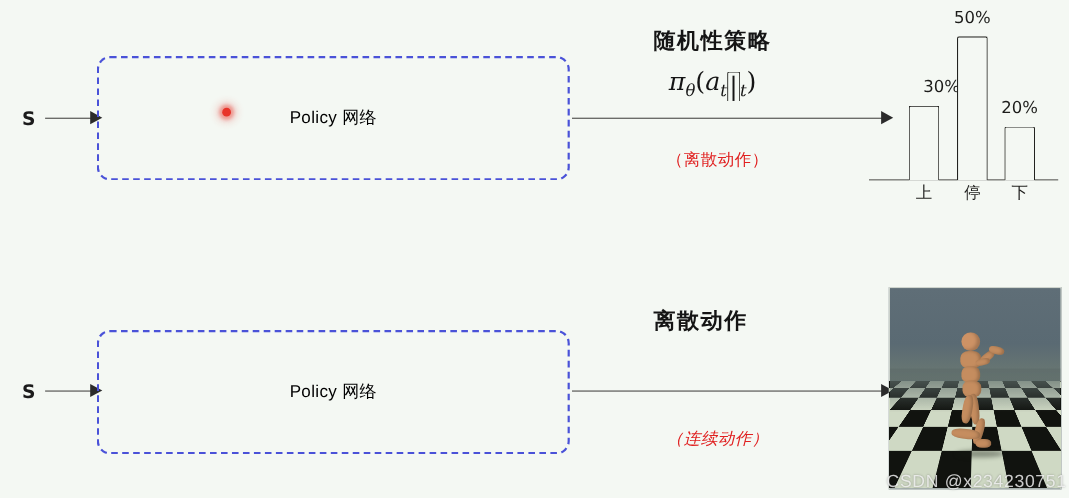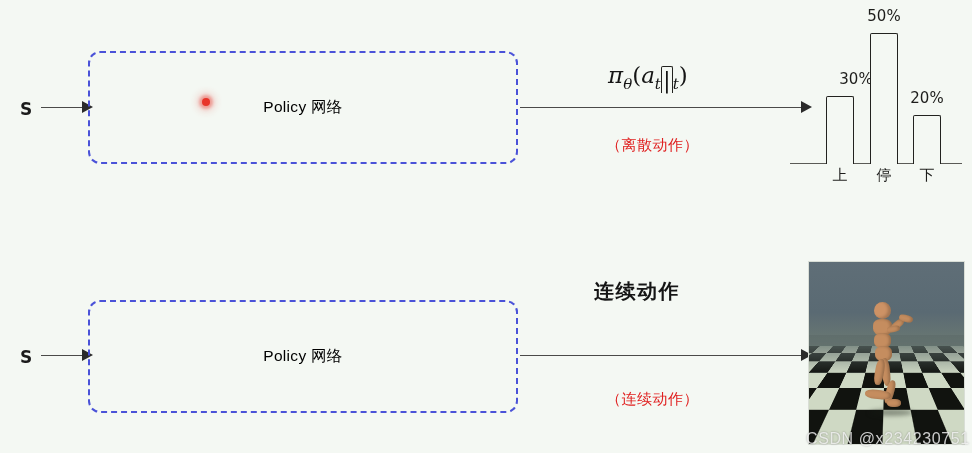--- a/index.html
+++ b/index.html
@@ -224,20 +224,21 @@
   <div class="abs state-label" style="left:20px; top:99px;">S</div>
 
   <div class="abs arrow-line" style="left:41px; top:107px; width:44px;"></div>
   <div class="abs arrow-head" style="left:82px; top:101px;"></div>
 
   <div class="abs policy-box" style="left:88px; top:51px; width:430px; height:113px;">
     <span class="policy-box-label">Policy 网络</span>
   </div>
   <div class="abs cursor-dot" style="left:202px; top:98px;"></div>
 
+  <div class="abs policy-title" style="left:594px; top:24px;">随机性策略</div>
 
   <div class="abs policy-formula" style="left:608px; top:62px;"><span>π</span><span class="sub">θ</span><span class="paren">(</span><span>a</span><span class="sub">t</span><span class="bar">|</span><span>s</span><span class="sub">t</span><span class="paren">)</span></div>
 
   <div class="abs arrow-line" style="left:520px; top:107px; width:288px;"></div>
   <div class="abs arrow-head" style="left:801px; top:101px;"></div>
 
   <div class="abs policy-note" style="left:606px; top:136px;">（离散动作）</div>
 
   <div class="barchart" style="left:790px; top:8px; width:172px; height:156px;">
 
@@ -258,27 +259,27 @@
 
   <div class="abs state-label" style="left:20px; top:347px;">S</div>
 
   <div class="abs arrow-line" style="left:41px; top:355px; width:44px;"></div>
   <div class="abs arrow-head" style="left:82px; top:349px;"></div>
 
   <div class="abs policy-box" style="left:88px; top:300px; width:430px; height:113px;">
     <span class="policy-box-label">Policy 网络</span>
   </div>
 
-  <div class="abs policy-title" style="left:594px; top:278px;">连续动作</div>
+  <div class="abs policy-title" style="left:594px; top:278px;">离散动作</div>
 
 
   <div class="abs arrow-line" style="left:520px; top:355px; width:288px;"></div>
   <div class="abs arrow-head" style="left:801px; top:349px;"></div>
 
-  <div class="abs policy-note" style="left:606px; top:390px;">（连续动作）</div>
+  <div class="abs policy-note" style="left:606px; top:390px;font-style:italic;">（连续动作）</div>
 
   <div class="sim-frame" style="left:808px; top:261px; width:155px; height:182px;">
     <div class="sim-sky"></div>
     <div class="sim-floor"></div>
     <div class="sim-haze"></div>
 
     <div class="humanoid">
       <div class="head"></div>
 
       <div class="limb" style="left:10px; top:17px; width:19px; height:16px;"></div>

